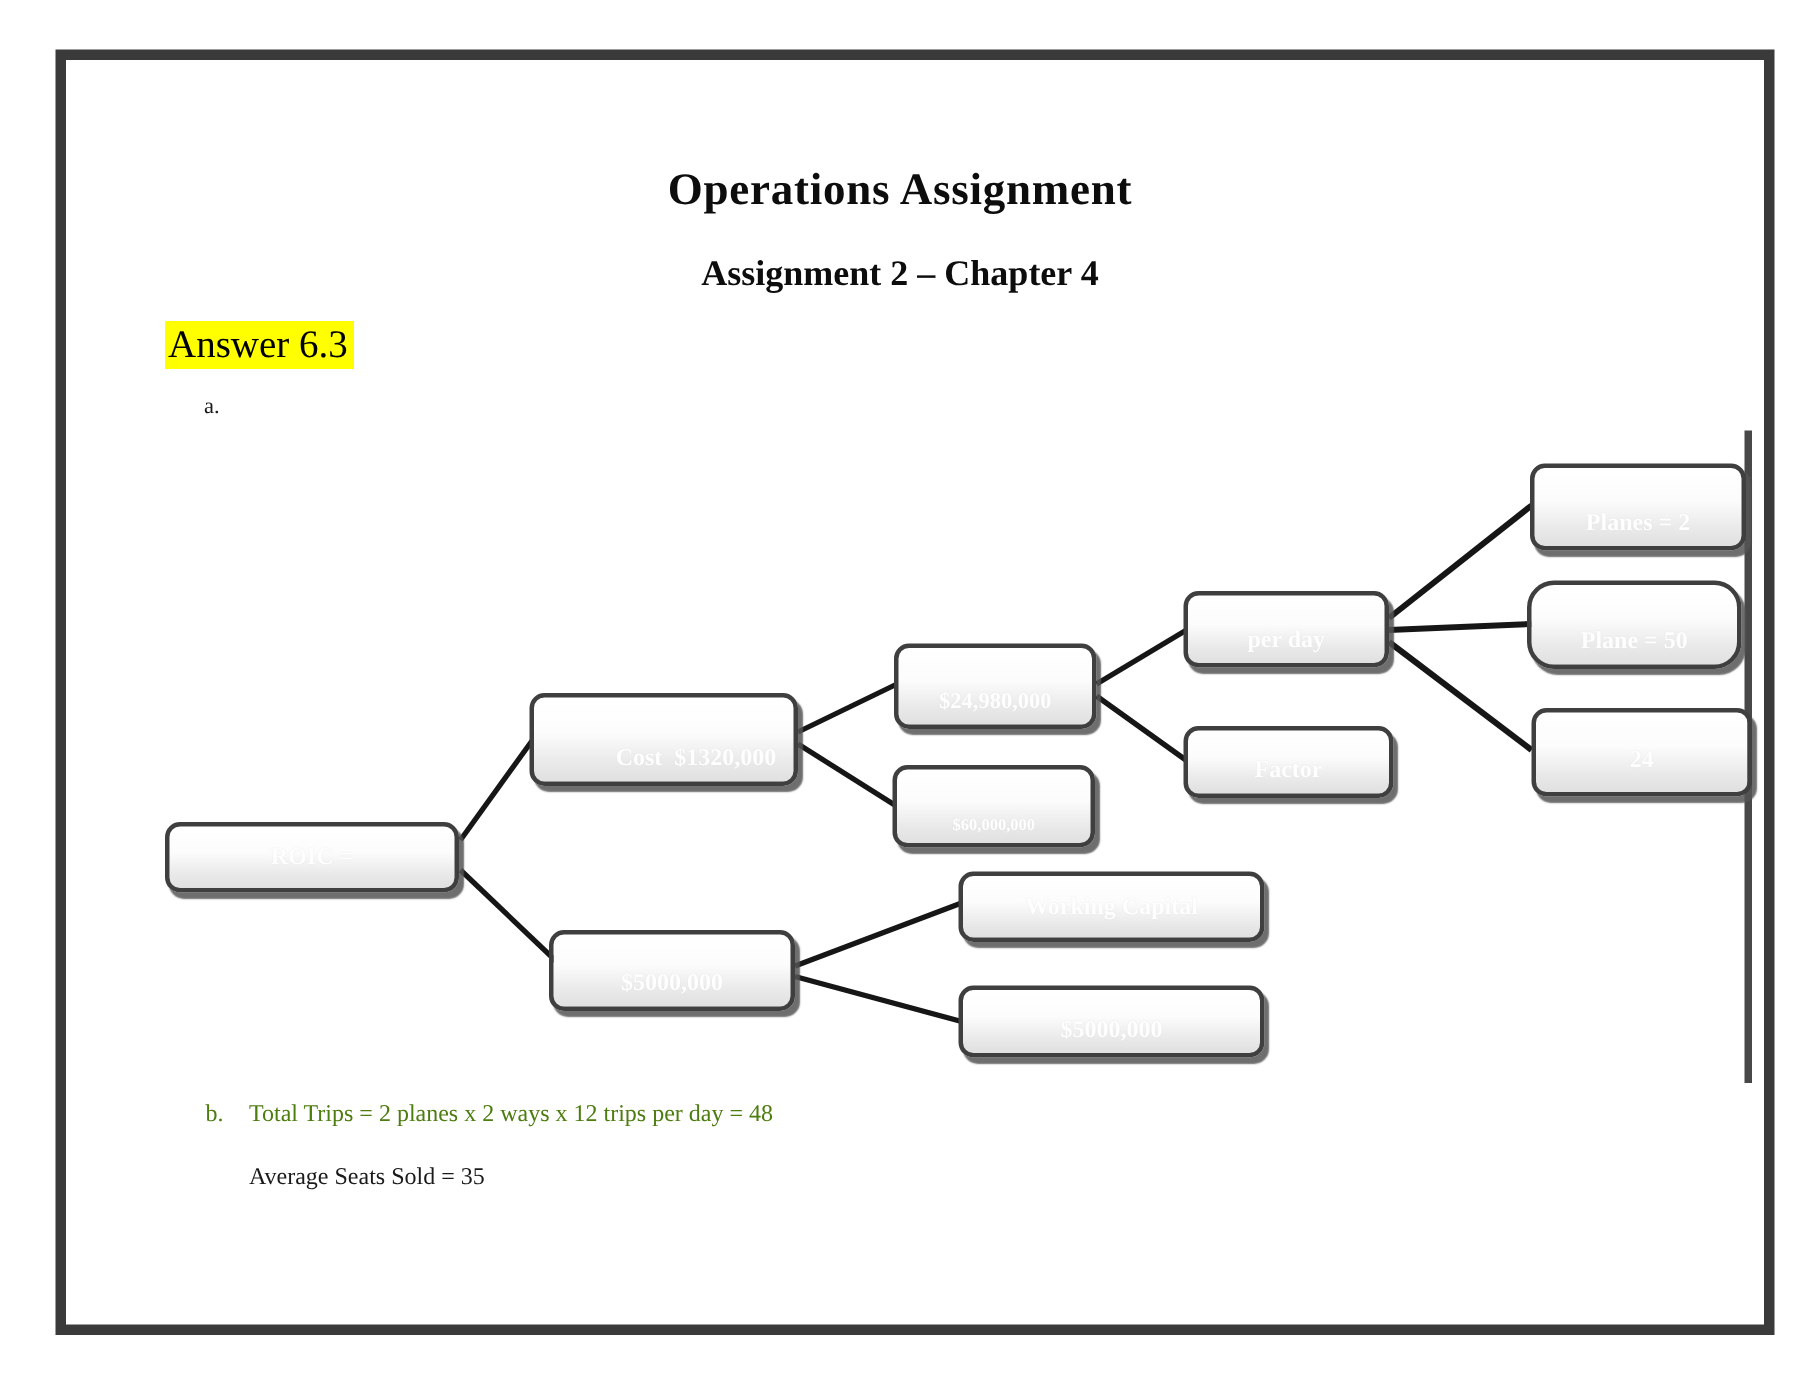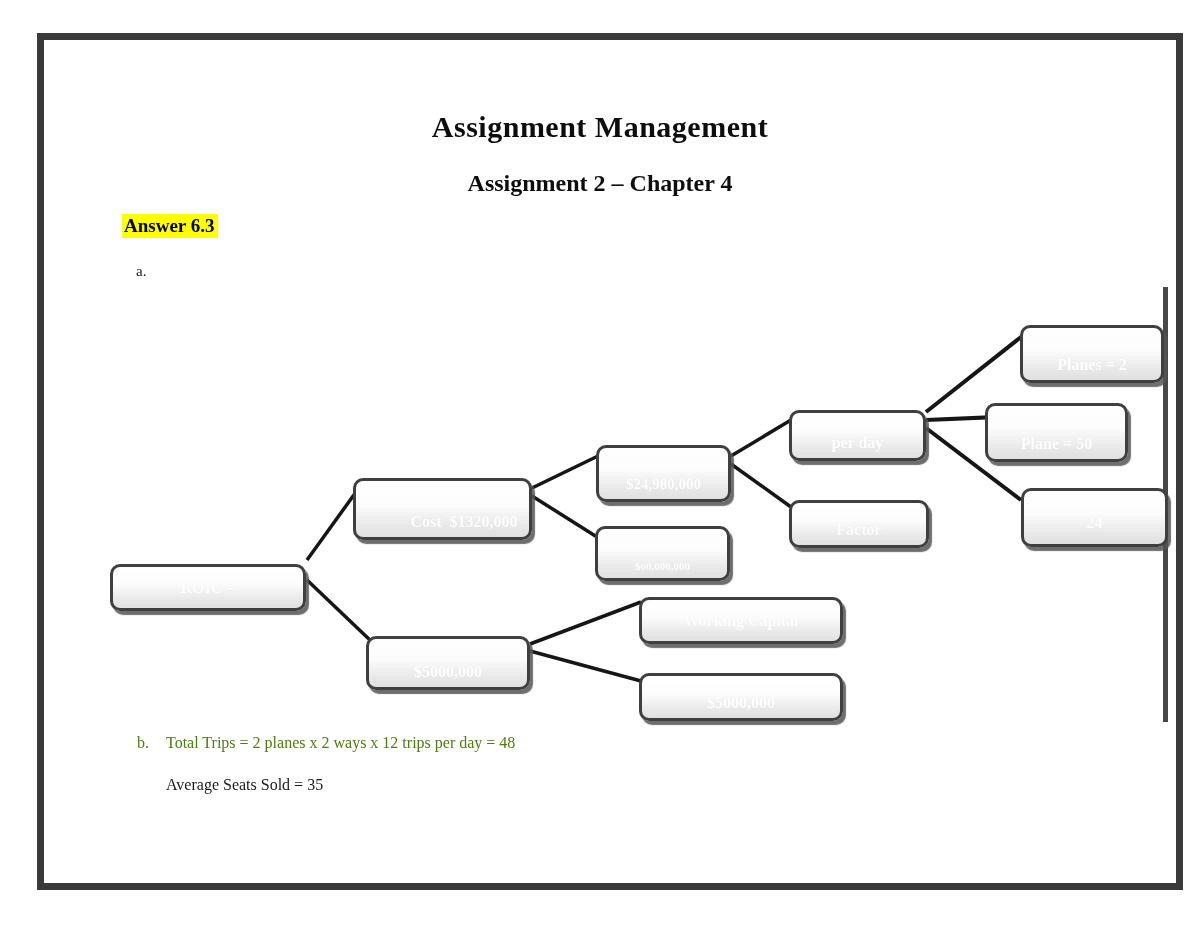--- a/index.html
+++ b/index.html
@@ -30,23 +30,23 @@
   .doc-subtitle{
     position:absolute;
     left:0; right:0; top:170px;
     text-align:center;
     font-size:24px;
     font-weight:bold;
     color:#0d0d0d;
   }
   .answer-heading{
     position:absolute;
-    left:122px; top:215px;
-    font-size:19px;
-    font-weight:bold;
+    left:110px; top:215px;
+    font-size:26px;
+    font-weight:normal;
     color:#000000;
   }
   .answer-heading span{
     background:#ffff00;
     padding:1px 4px 2px 2px;
   }
   .part-a{
     position:absolute;
     left:136px; top:263px;
     font-size:15px;
@@ -82,36 +82,35 @@
     box-shadow:3px 4px 1px rgba(85,85,85,0.85);
     display:flex;
     align-items:flex-end;
     justify-content:center;
     padding-bottom:6px;
     color:#fefefe;
     font-weight:bold;
     font-size:16px;
     white-space:pre;
     text-shadow:0 0 1px rgba(220,220,220,0.6);
-    margin-top:16px;
   }
   .node.mid{ align-items:center; padding-bottom:0; }
   .right-edge-line{
     position:absolute;
     left:1163px; top:287px;
     width:5px; height:435px;
     background:#484848;
   }
 </style>
 </head>
 <body>
 
 <div class="page-frame"></div>
 
-<div class="doc-title">Assignment Management</div>
+<div class="doc-title">Operations Assignment</div>
 <div class="doc-subtitle">Assignment 2 – Chapter 4</div>
 
 <div class="answer-heading">
   <span>Answer 6.3</span>
 </div>
 
 <div class="part-a">a.</div>
 
 <svg class="connector-svg" viewBox="0 0 1200 927">
   <line x1="307" y1="560" x2="356" y2="492" stroke="#161616" stroke-width="3.5"></line>
@@ -136,21 +135,21 @@
 <div class="node" style="left:596px; top:429px; width:135px; height:57px; font-size:15px;">$24,980,000</div>
 
 <div class="node" style="left:595px; top:510px; width:135px; height:55px; font-size:11px;">$60,000,000</div>
 
 <div class="node" style="left:789px; top:394px; width:137px; height:51px;">per day</div>
 
 <div class="node" style="left:789px; top:484px; width:140px; height:48px;">Factor</div>
 
 <div class="node" style="left:1020px; top:309px; width:144px; height:58px;">Planes = 2</div>
 
-<div class="node" style="left:985px; top:387px; width:143px; height:59px;">Plane = 50</div>
+<div class="node" style="left:1018px; top:387px; width:143px; height:59px;border-radius:18px;">Plane = 50</div>
 
 <div class="node" style="left:1021px; top:472px; width:147px; height:59px; padding-bottom:12px;">24</div>
 
 <div class="node" style="left:366px; top:620px; width:164px; height:54px;">$5000,000</div>
 
 <div class="node mid" style="left:639px; top:581px; width:204px; height:47px;">Working Capital</div>
 
 <div class="node" style="left:639px; top:657px; width:204px; height:48px;">$5000,000</div>
 
 <div class="part-b">

